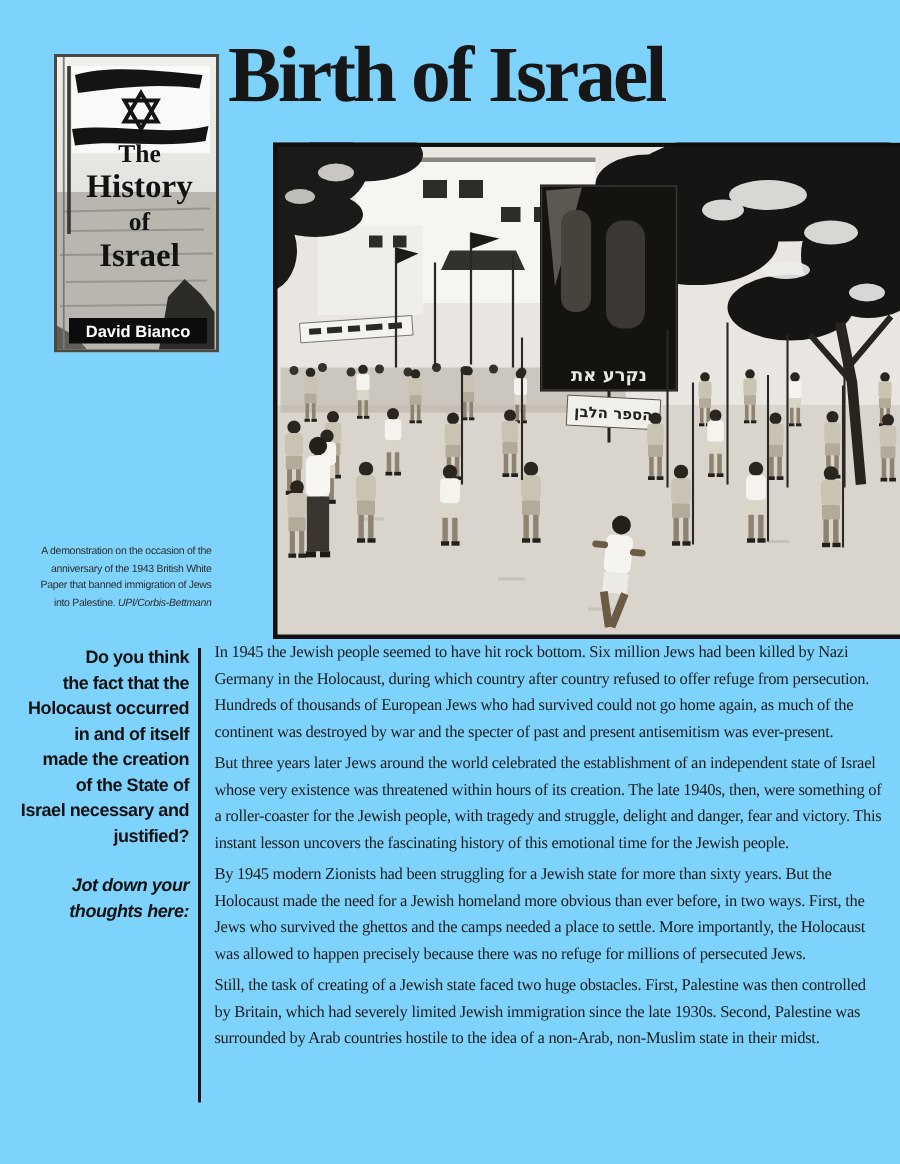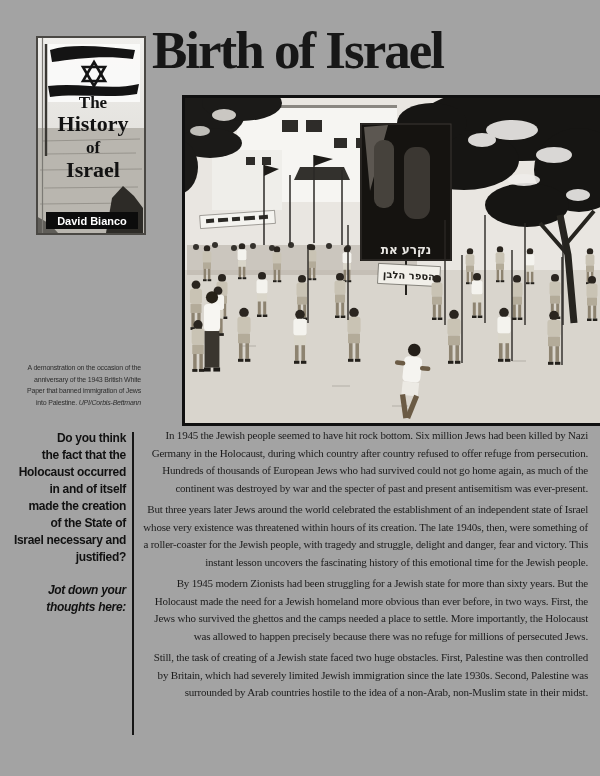--- a/index.html
+++ b/index.html
@@ -1,18 +1,18 @@
 <!DOCTYPE html>
 <html><head>
 <meta charset="utf-8">
 <style>
   html,body{margin:0;padding:0;background:#888;}
   .page{
     position:relative;width:600px;height:776px;margin:0 auto;
-    background:#a3a3a3;overflow:hidden;
+    background:#7dd3fc;overflow:hidden;
     font-family:"Liberation Serif","DejaVu Serif",serif;color:#1c1c1c;
   }
   
   .page-title{
     position:absolute;left:152px;top:24px;
     font-size:53px;font-weight:bold;letter-spacing:-2px;line-height:1;
     color:#171717;white-space:nowrap;
   }
   
   .book-cover{position:absolute;left:36px;top:36px;width:110px;height:161px;text-align:center;}
@@ -38,21 +38,21 @@
   .sidebar .prompt{font-style:italic;display:block;margin-top:16px;}
   .divider{position:absolute;left:132px;top:432px;width:2px;height:303px;background:#151515;}
   
   .main{position:absolute;left:143px;top:427px;width:445px;}
   .main h2{
     margin:0 0 6px 0;font-size:28px;font-weight:bold;letter-spacing:-0.8px;
     color:#171717;line-height:1.1;
   }
   .main p{
     margin:0 0 4px 0;font-size:11px;letter-spacing:-0.2px;line-height:17.5px;
-    text-align:right;color:#1c1c1c;
+    text-align:left;color:#1c1c1c;
   }
 </style>
 </head>
 <body>
 
 <div class="page">
 
   <div class="page-title">Birth of Israel</div>
 
   <div class="book-cover">

